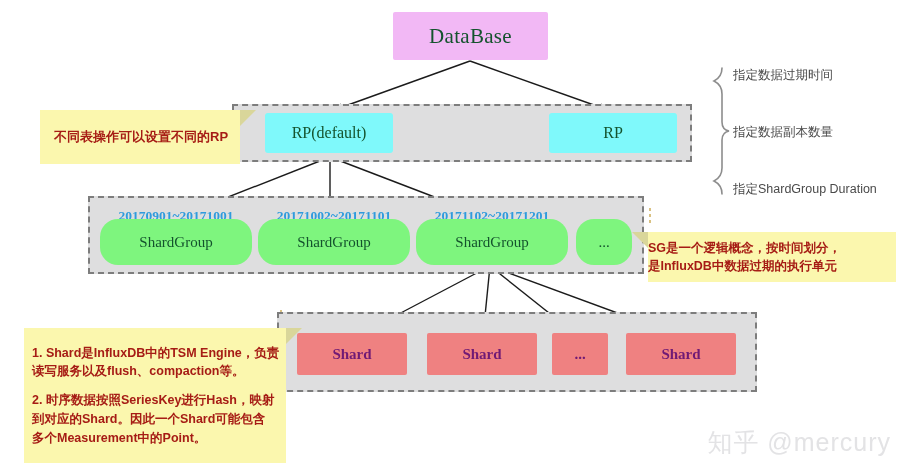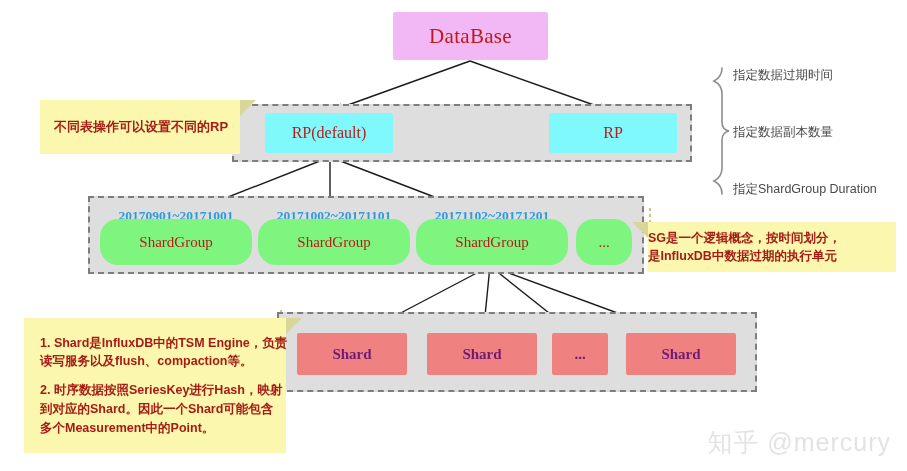--- a/index.html
+++ b/index.html
@@ -8,21 +8,21 @@
     background:#ffffff;
     font-family:"Liberation Serif", serif;
   }
   #canvas{position:absolute;left:0;top:0;width:907px;height:471px;}
   .svg-layer{position:absolute;left:0;top:0;width:907px;height:471px;pointer-events:none;}
 
   
   .node{
     position:absolute;box-sizing:border-box;display:flex;
     align-items:center;justify-content:center;text-align:center;
-    color:#b91c1c;
+    color:#14532d;
   }
   .db-box{
     background:#f2b8f5;border-radius:2px;
     font-size:21px;letter-spacing:.3px;
   }
   .rp-box{
     background:#7ff9fb;border-radius:3px;font-size:16px;text-align:center;
   }
   .sg-box{
     background:#7ef57e;border-radius:18px;font-size:15px;
@@ -45,21 +45,21 @@
     font-weight:bold;font-size:13.5px;color:#2f9bdd;
     white-space:nowrap;text-align:center;
   }
 
   
   .callout{
     position:absolute;box-sizing:border-box;
     background:#fbf7ae;
     color:#a61c15;font-weight:bold;
     font-family:"Liberation Sans","Liberation Serif",sans-serif;
-    display:flex;flex-direction:column;justify-content:center;
+    display:flex;flex-direction:column;justify-content:center;margin-top:10px;
   }
   .callout .line{white-space:nowrap;}
   .callout .fold{
     position:absolute;width:0;height:0;
   }
   
   .fold-tr{ 
     top:0;right:-16px;
     border-top:16px solid #d9d69a;
     border-right:16px solid transparent;
@@ -73,21 +73,21 @@
   #callout-rp{
     left:40px;top:100px;width:200px;height:54px;
     padding-left:14px;font-size:13px;
   }
   #callout-sg{
     left:648px;top:222px;width:248px;height:50px;
     padding-left:0;font-size:12.5px;line-height:1.45;
   }
   #callout-shard{
     left:24px;top:318px;width:262px;height:135px;
-    padding:10px 16px;font-size:12.5px;line-height:1.5;
+    padding:10px 8px;font-size:12.5px;line-height:1.5;
   }
   #callout-shard .para{margin-bottom:10px;}
   #callout-shard .para:last-child{margin-bottom:0;}
 
   
   .brace-label{
     position:absolute;font-family:"Liberation Sans",sans-serif;
     font-size:12.5px;color:#4a4a4a;white-space:nowrap;
   }
 

